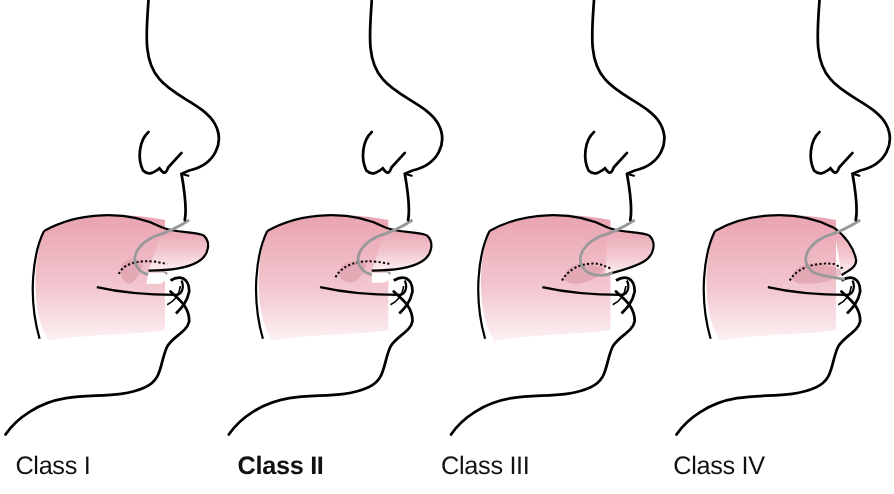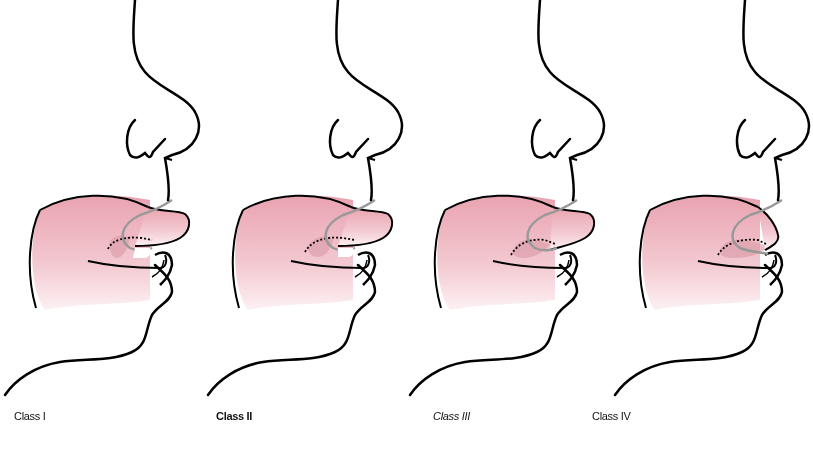--- a/index.html
+++ b/index.html
@@ -1,18 +1,18 @@
 <!DOCTYPE html>
 <html><head>
 <meta charset="utf-8">
 <style>
   html, body { margin: 0; padding: 0; background: #ffffff; }
   body { width: 813px; height: 449px; position: relative; overflow: hidden; font-family: "Liberation Sans", sans-serif; }
   .figure { position: absolute; left: 0; top: 0; width: 813px; height: 449px; }
-  .label { position: absolute; top: 410px; font-size: 11px; color: #111; letter-spacing: -0.3px; font-family: "Liberation Sans", sans-serif; }
+  .label { position: absolute; top: 410px; font-size: 23px; color: #111; letter-spacing: -0.3px; font-family: "Liberation Sans", sans-serif; }
   svg { position: absolute; left: 0; top: 0; }
 </style>
 </head>
 <body>
 
 <div class="figure">
   <svg width="813" height="449" viewBox="0 0 813 449">
     <defs>
       <linearGradient id="pinkGrad" x1="0" y1="0" x2="0" y2="1">
         <stop offset="0" stop-color="#e9a3b0"></stop>
@@ -74,15 +74,15 @@
       <path d="M110,252 C110,244 122,238 135,240 L160,246 C150,254 140,258 125,258 C115,258 110,256 110,252 Z" fill="#d89aa5" opacity="0.6"></path>
       <path d="M148,207 C158,214 166,225 168,235 C170,242 162,246 155,250" fill="url(#pinkGrad)" stroke="#000" stroke-width="2"></path>
       <path d="M108,255 C114,244 130,238 148,240 L156,244" fill="none" stroke="#000" stroke-width="1.8" stroke-dasharray="2,2"></path>
       <path d="M172,200 C160,208 150,212 140,215 C120,225 118,240 130,248 C140,252 150,252 158,254" fill="none" stroke="#999" stroke-width="2.5"></path>
       <use href="#face"></use>
     </g>
   </svg>
 
   <span class="label" style="left:14px;">Class I</span>
   <span class="label" style="left:216px;font-weight:bold;">Class II</span>
-  <span class="label" style="left:433px;font-style:italic;">Class III</span>
-  <span class="label" style="left:592px;">Class IV</span>
+  <span class="label" style="left:401px;">Class III</span>
+  <span class="label" style="left:612px;">Class IV</span>
 </div>
 
 </body></html>

